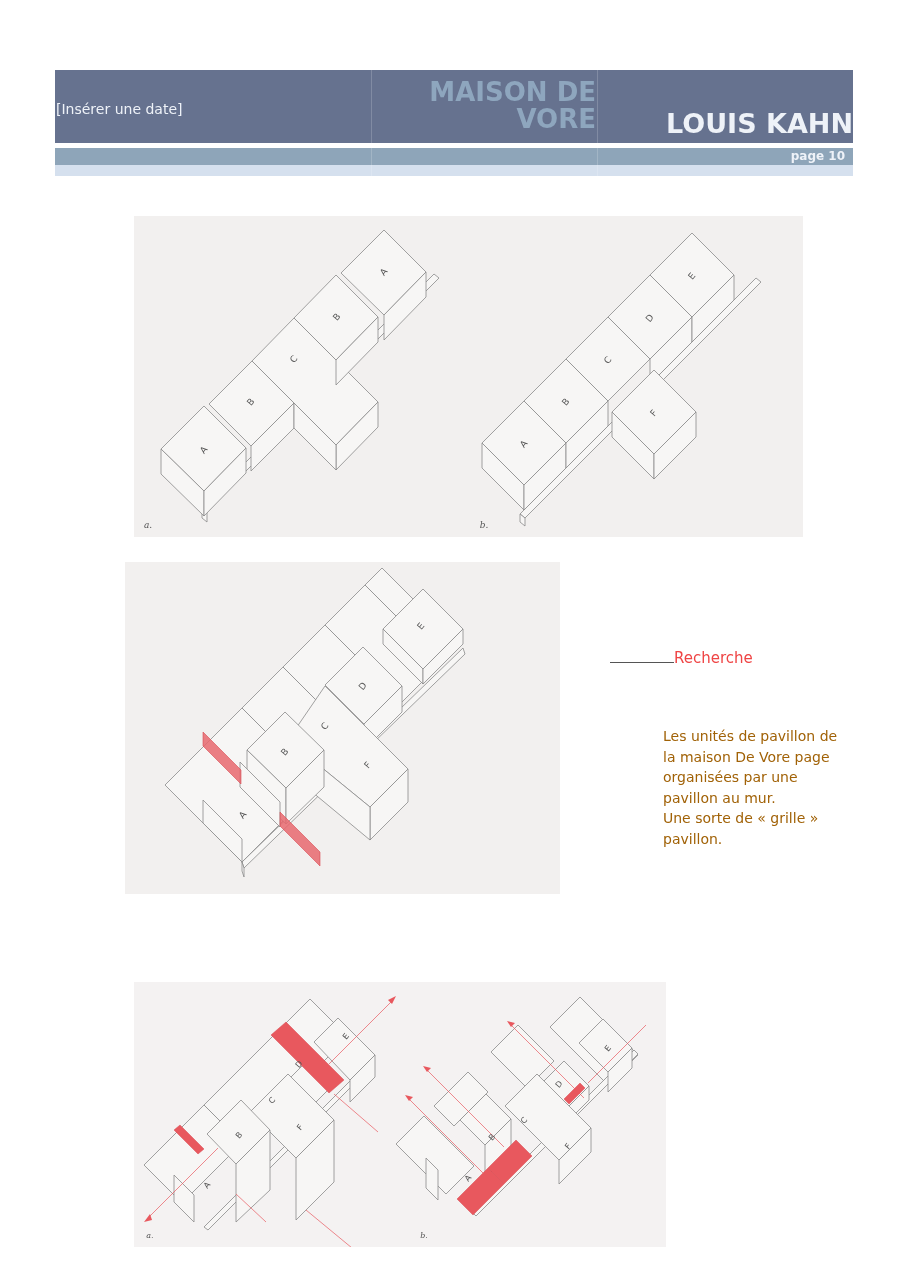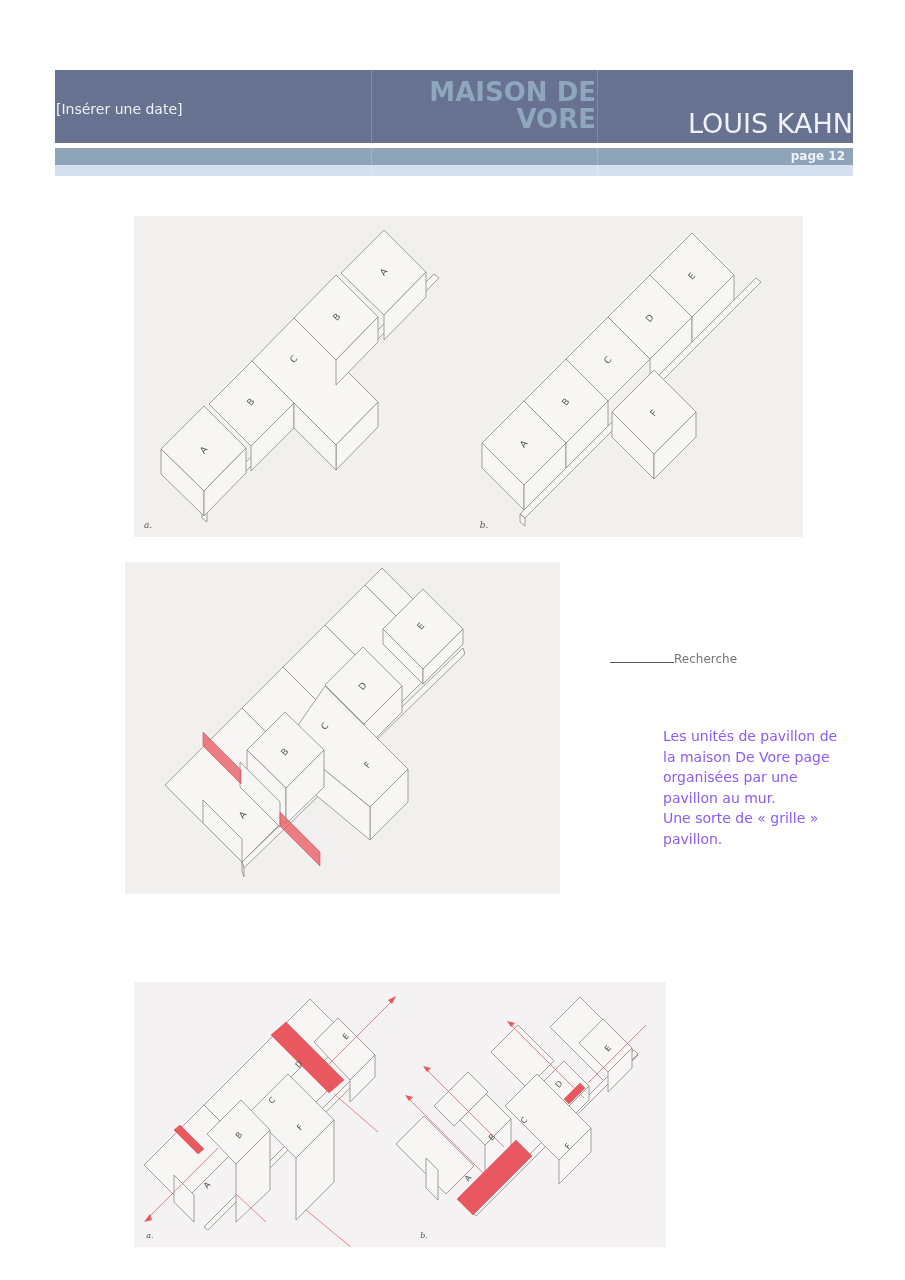--- a/index.html
+++ b/index.html
@@ -5,44 +5,44 @@
   html, body { margin:0; padding:0; }
   body { width:905px; height:1280px; background:#ffffff; position:relative; overflow:hidden;
          font-family:"DejaVu Sans", sans-serif; }
   .hdr-dark { position:absolute; left:55px; top:70px; width:798px; height:73px; background:#66728f; }
   .hdr-div { position:absolute; top:70px; width:1px; height:106px; background:rgba(255,255,255,0.18); }
   .hdr-mid { position:absolute; left:55px; top:148px; width:798px; height:17px; background:#8ea5b9; }
   .hdr-light { position:absolute; left:55px; top:165px; width:798px; height:11px; background:#d5e0ee; }
   .hdr-date { position:absolute; left:56px; top:101px; font-size:14px; color:#eef2f8; }
   .hdr-title { position:absolute; left:372px; width:224px; top:79px; text-align:right;
                font-size:26px; font-weight:bold; line-height:27px; color:#8ea6be; }
-  .hdr-author { position:absolute; right:52px; top:108px; font-size:27px; font-weight:normal; color:#eef2f8; }
+  .hdr-author { position:absolute; right:52px; top:108px; font-size:27px; font-weight:bold; color:#eef2f8; }
   .hdr-page { position:absolute; right:60px; top:149px; font-size:12px; font-weight:bold; color:#eef2f8; }
   .figure { position:absolute; background:#f2f0ef; }
   .figure svg { display:block; width:100%; height:100%; }
-  .section-title { position:absolute; left:610px; top:648px; font-size:12px; color:#737373; }
+  .section-title { position:absolute; left:610px; top:648px; font-size:15px; color:#ef4444; }
   .section-title .rule { display:inline-block; width:64px; border-bottom:1px solid #555; height:14px; vertical-align:baseline; }
-  .body-text { position:absolute; left:663px; top:726px; width:190px; font-size:14px; line-height:20.5px; color:#8b5cf6; }
+  .body-text { position:absolute; left:663px; top:726px; width:190px; font-size:14px; line-height:20.5px; color:#a16207; }
   .body-text p { margin:0; }
 </style>
 </head>
 <body>
 
 <div class="hdr-dark"></div>
 <div class="hdr-mid"></div>
 <div class="hdr-light"></div>
 <div class="hdr-div" style="left:371px"></div>
 <div class="hdr-div" style="left:597px"></div>
 <div class="hdr-date">[Insérer une date]</div>
 <div class="hdr-title">
   <div>MAISON DE</div>
   <div>VORE</div>
 </div>
 <div class="hdr-author">LOUIS KAHN</div>
-<div class="hdr-page">page 12</div>
+<div class="hdr-page">page 10</div>
 
 <div class="figure" style="left:134px; top:216px; width:669px; height:321px;">
   <svg viewBox="0 0 669 321">
     <g fill="#f7f6f5" stroke="#8a8a8a" stroke-width="0.8">
 
       <polygon points="68,290 300,58 305,62 73,294"></polygon>
       <polygon points="68,290 73,294 73,306 68,302"></polygon>
 
       <polygon points="27,233 70,190 112,232 70,275"></polygon>
       <polygon points="27,233 70,275 70,300 27,258"></polygon>

